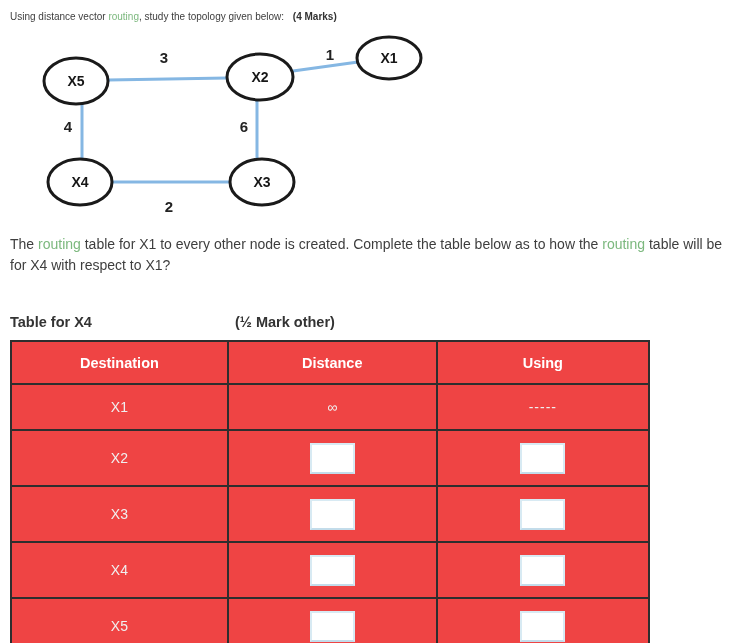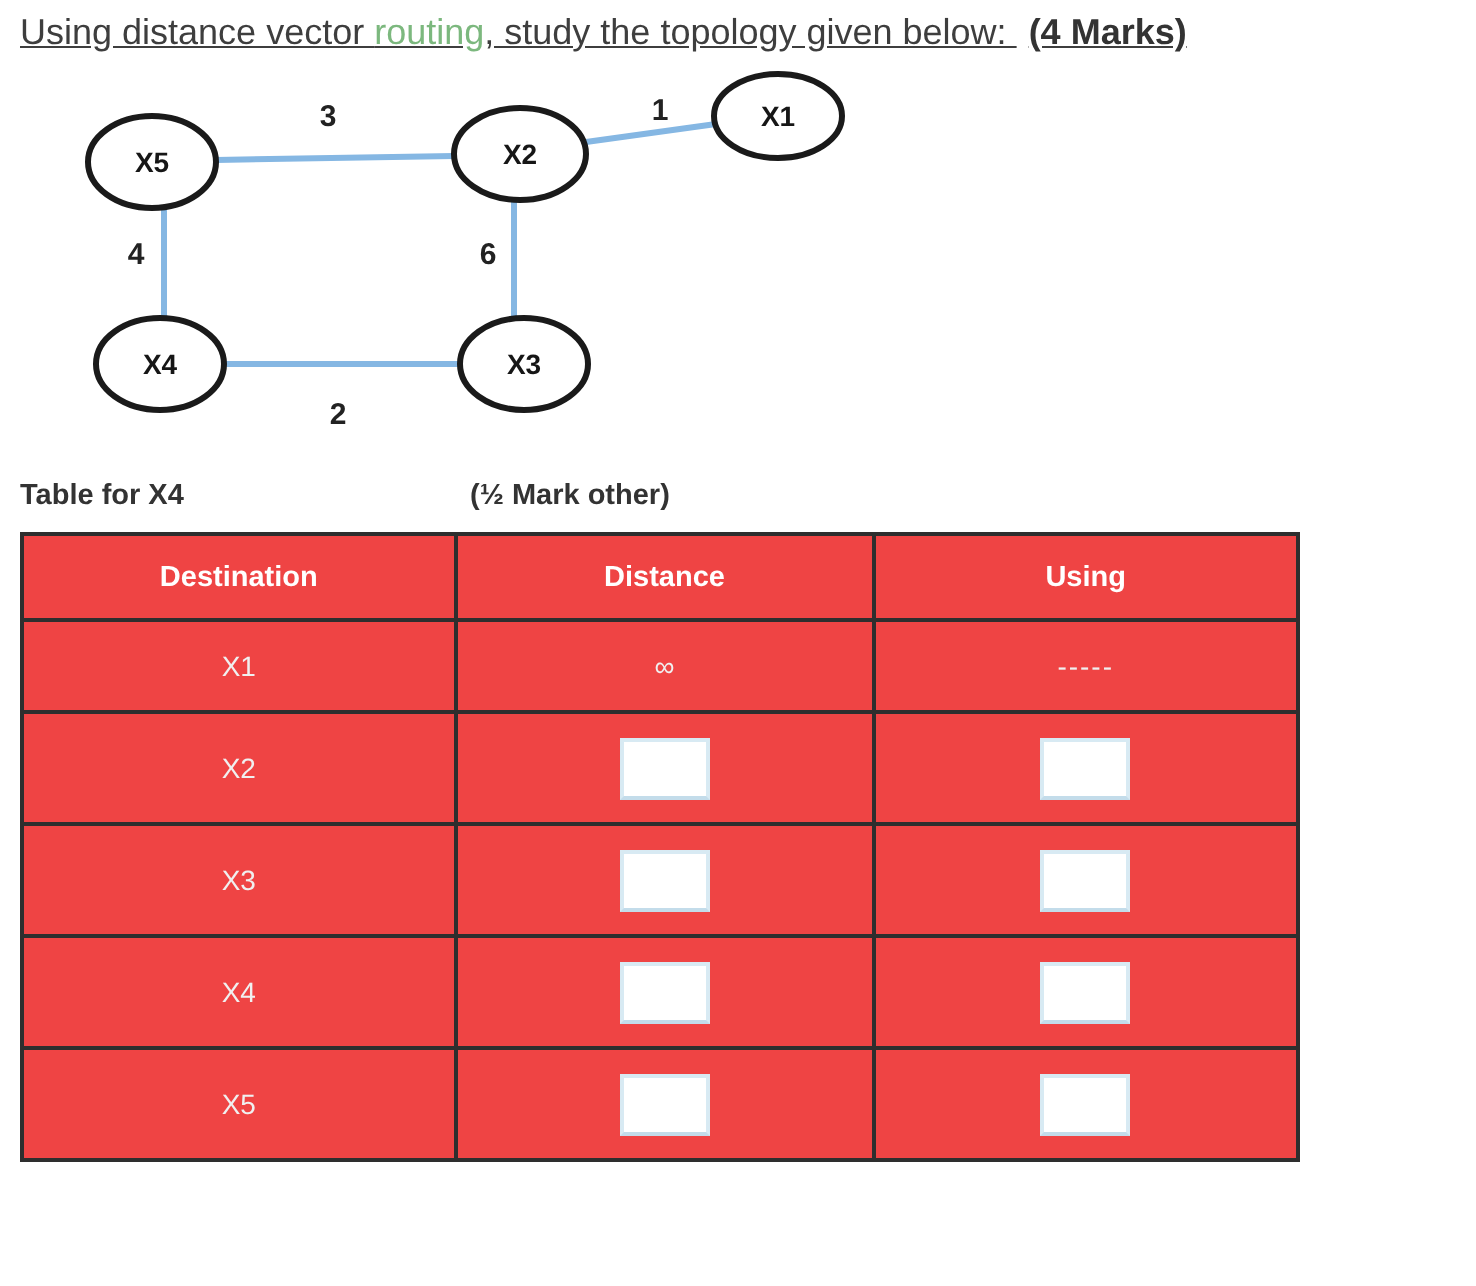--- a/index.html
+++ b/index.html
@@ -6,38 +6,38 @@
   html, body { margin: 0; padding: 0; background: #ffffff; }
   body {
     width: 738px;
     height: 643px;
     font-family: "Liberation Sans", "DejaVu Sans", sans-serif;
     color: #3e3e3e;
     overflow: hidden;
   }
   .page { padding: 7px 10px 0 10px; }
 
-  .intro { margin: 0 0 4px 0; font-size: 18px; line-height: 19px; text-decoration: underline; }
+  .intro { margin: 0 0 4px 0; font-size: 10px; line-height: 19px; }
   .green-term { color: #7cb87e; cursor: pointer; }
   .marks { font-weight: bold; color: #333; margin-left: 6px; }
 
   .topology { display: block; margin: 4px 0 8px 2px; }
   .topology text.node-label {
     font-family: "Liberation Sans", "DejaVu Sans", sans-serif;
     font-size: 14px; font-weight: bold; fill: #161616;
   }
   .topology text.weight-label {
     font-family: "Liberation Sans", "DejaVu Sans", sans-serif;
     font-size: 15px; font-weight: 600; fill: #222222;
   }
 
   .question { margin: 6px 0 0 0; font-size: 14px; line-height: 21px; max-width: 718px; }
 
   .caption { margin: 14px 0 10px 0; font-size: 14.5px; font-weight: bold; color: #333; }
-  .caption .title { display: inline-block; width: 225px; }
+  .caption .title { display: inline-block; width: 225px; margin-top: 24px; }
 
   table.routing-table {
     border-collapse: collapse;
     width: 640px;
     background: #ef4444;
     color: #f0f0f0;
     font-size: 14px;
     text-align: center;
     border: 1px solid #14b8a6;
   }
@@ -106,20 +106,21 @@
     </g>
     <g text-anchor="middle">
       <text class="node-label" x="64" y="56">X5</text>
       <text class="node-label" x="248" y="52">X2</text>
       <text class="node-label" x="377" y="33">X1</text>
       <text class="node-label" x="68" y="157">X4</text>
       <text class="node-label" x="250" y="157">X3</text>
     </g>
   </svg>
 
+  <p class="question"><span>The </span><span class="green-term">routing</span><span> table for X1 to every other node is created. Complete the table below as to how the </span><span class="green-term">routing</span><span> table will be for X4 with respect to X1?</span></p>
 
   <p class="caption"><span class="title">Table for X4</span><span>(½ Mark other)</span></p>
 
   <table class="routing-table">
     <colgroup>
         <col class="c1">
         <col class="c2">
         <col class="c3">
       </colgroup>
     <thead>

